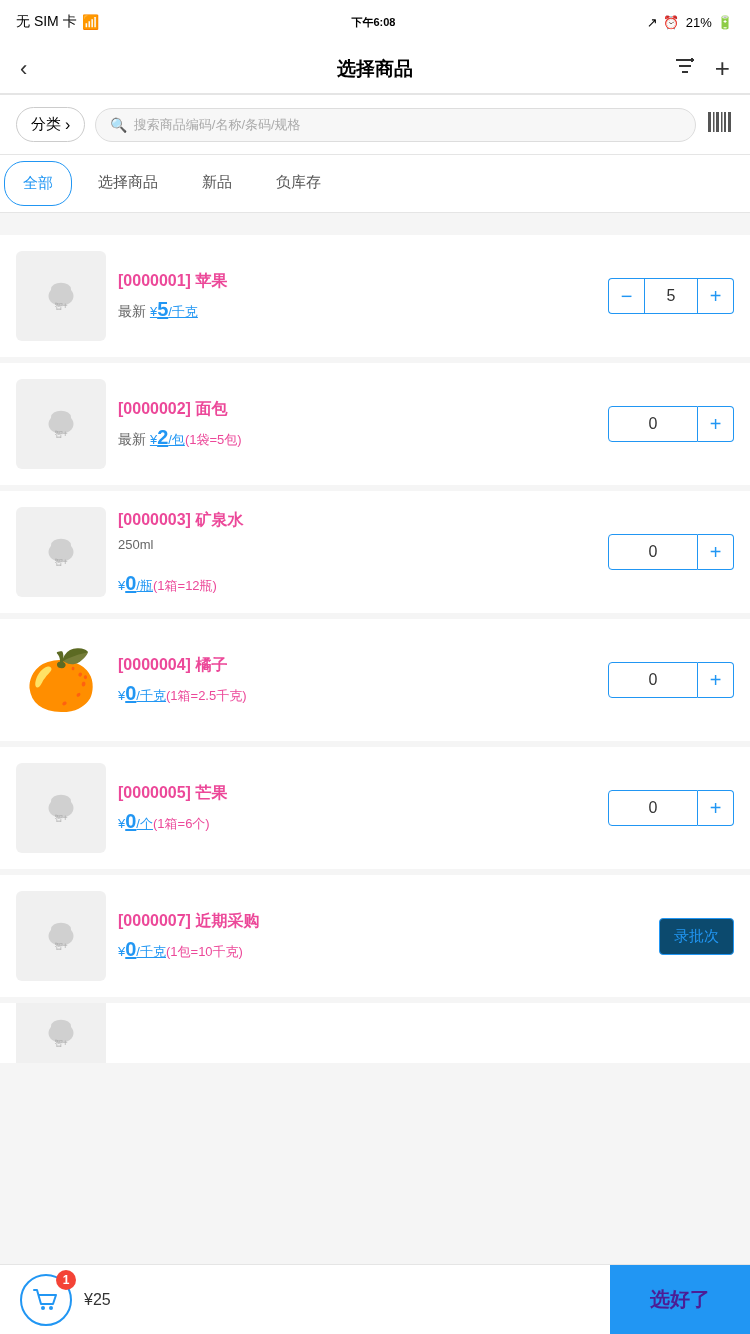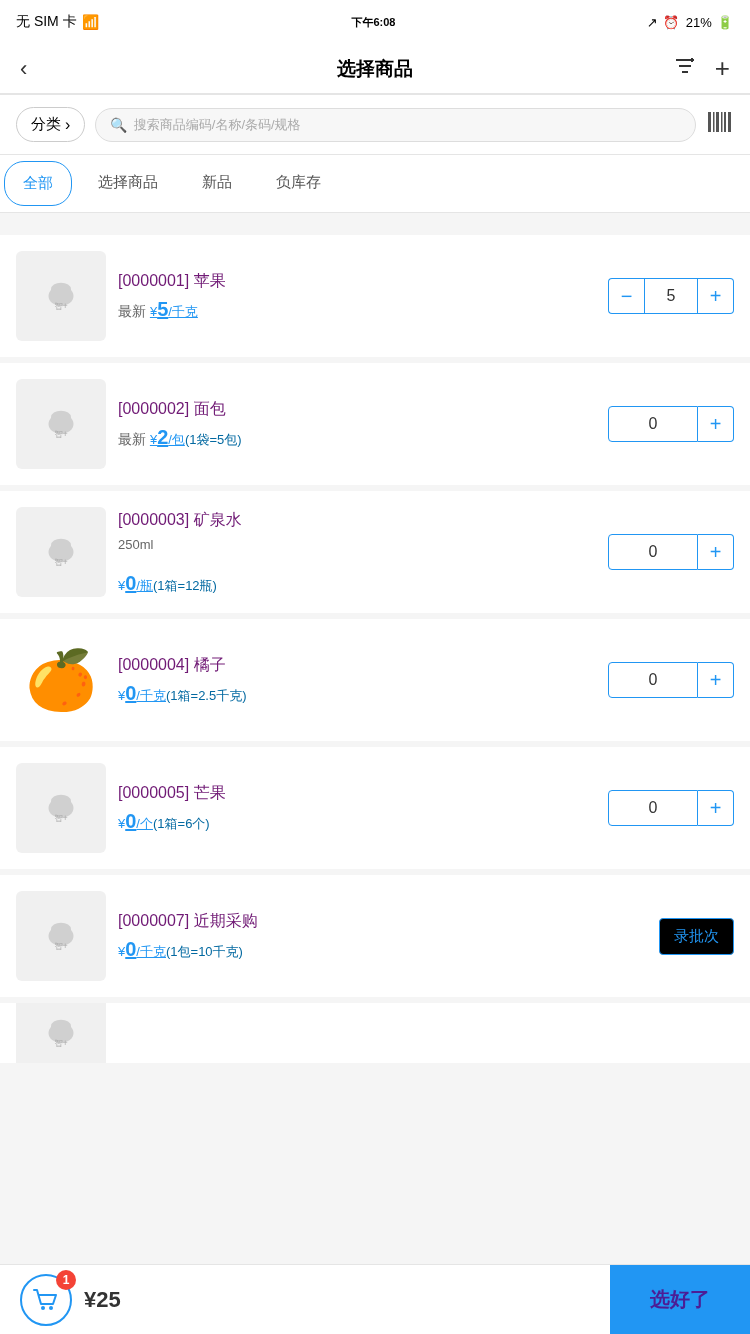--- a/index.html
+++ b/index.html
@@ -148,43 +148,43 @@
       display: flex;
       align-items: center;
       justify-content: center;
       flex-shrink: 0;
       overflow: hidden;
     }
     .product-image.has-image { background: transparent; }
     .product-info { flex: 1; }
     .product-name {
       font-size: 16px;
-      color: #701a75;
+      color: #ec4899;
       margin-bottom: 6px;
-      font-weight: 400;
+      font-weight: 700;
     }
     .product-spec {
       font-size: 13px;
       color: #666;
       margin-bottom: 20px;
     }
     .product-price {
       font-size: 14px;
       color: #666;
     }
     .product-price .price-label { color: #666; }
     .product-price .price-value {
       color: #2196f3;
       font-size: 20px;
       font-weight: 700;
       text-decoration: underline;
       text-decoration-color: #2196f3;
     }
     .product-price .price-unit { color: #2196f3; font-size: 13px; text-decoration: underline; }
-    .product-price .price-desc { color: #0369a1; font-size: 13px; }
+    .product-price .price-desc { color: #ec4899; font-size: 13px; }
     .qty-control {
       display: flex;
       align-items: center;
       gap: 0;
       flex-shrink: 0;
     }
     .qty-btn {
       width: 36px;
       height: 36px;
       border: 1.5px solid #2196f3;
@@ -217,21 +217,21 @@
       color: #333;
       outline: none;
       border-radius: 4px 0 0 4px;
     }
     .batch-btn {
       border: 1.5px solid #2196f3;
       border-radius: 4px;
       color: #2196f3;
       padding: 8px 14px;
       font-size: 15px;
-      background: #000000;
+      background: #0c4a6e;
       cursor: pointer;
       white-space: nowrap;
       margin-left: 36px;
     }
 
     
     .bottom-bar {
       position: fixed;
       bottom: 0;
       left: 0;
@@ -269,22 +269,22 @@
       width: 20px;
       height: 20px;
       border-radius: 50%;
       font-size: 12px;
       display: flex;
       align-items: center;
       justify-content: center;
       font-weight: 700;
     }
     .cart-total {
-      font-size: 22px;
-      font-weight: 700;
+      font-size: 16px;
+      font-weight: 400;
       color: #333;
     }
     .confirm-btn {
       height: 100%;
       padding: 0 40px;
       background: #2196f3;
       color: #4c1d95;
       font-size: 20px;
       font-weight: 600;
       border: none;

